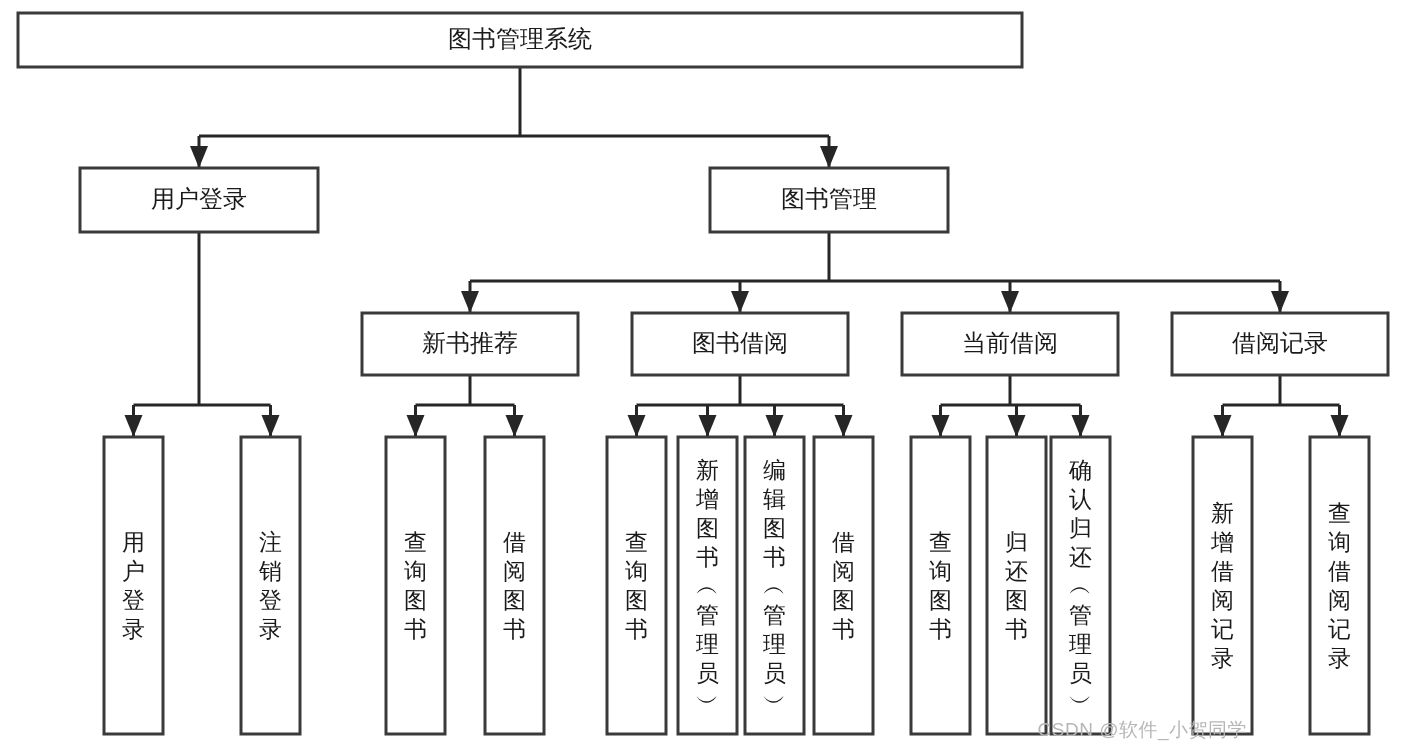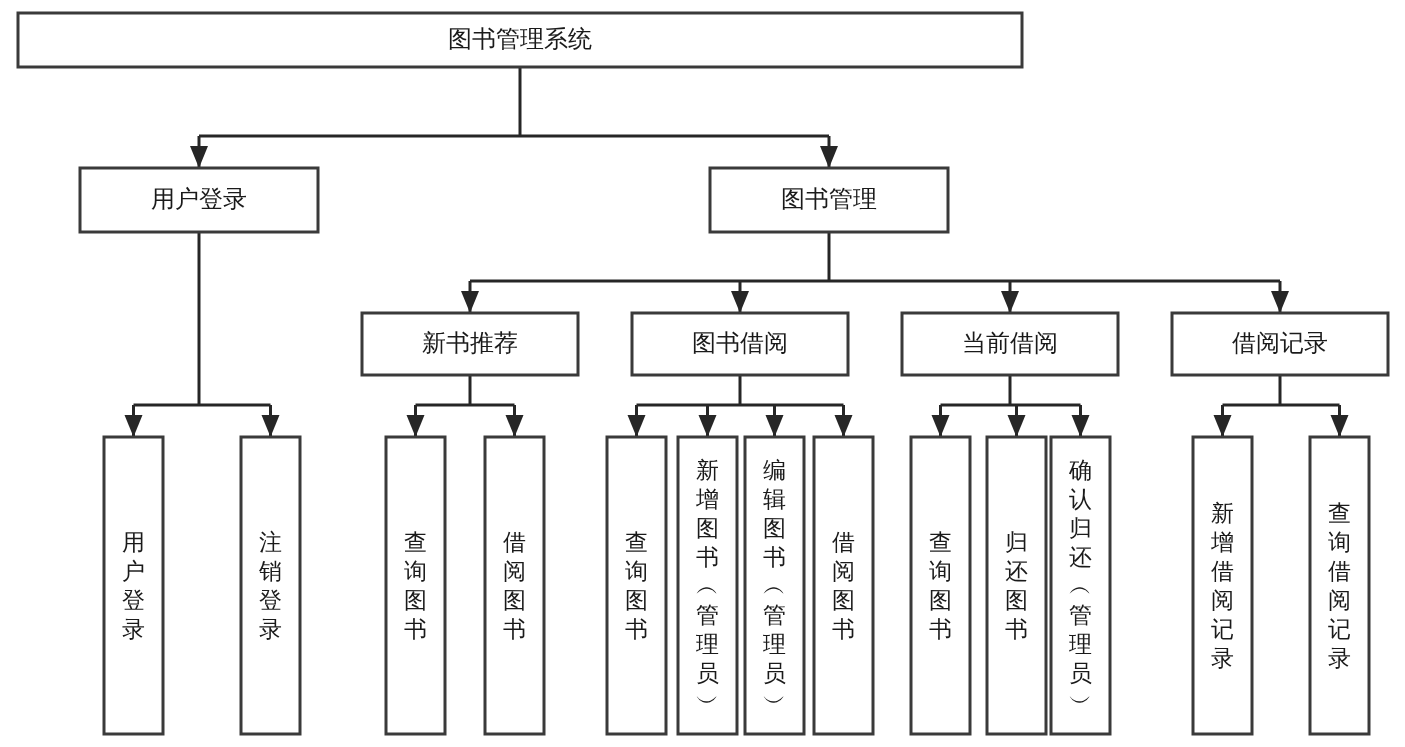--- a/index.html
+++ b/index.html
@@ -200,13 +200,14 @@
       </g>
       <g>
         <rect x="1193" y="437" width="59" height="297" class="node-rect"></rect>
         <text x="1222.5" y="521.12" class="node-label-v"><tspan x="1222.5" dy="0">新</tspan><tspan x="1222.5" dy="29">增</tspan><tspan x="1222.5" dy="29">借</tspan><tspan x="1222.5" dy="29">阅</tspan><tspan x="1222.5" dy="29">记</tspan><tspan x="1222.5" dy="29">录</tspan></text>
       </g>
       <g>
         <rect x="1310" y="437" width="59" height="297" class="node-rect"></rect>
         <text x="1339.5" y="521.12" class="node-label-v"><tspan x="1339.5" dy="0">查</tspan><tspan x="1339.5" dy="29">询</tspan><tspan x="1339.5" dy="29">借</tspan><tspan x="1339.5" dy="29">阅</tspan><tspan x="1339.5" dy="29">记</tspan><tspan x="1339.5" dy="29">录</tspan></text>
       </g>
     </svg>
+  <div class="watermark-text">CSDN @软件_小贺同学</div>
 </div>
 
 </body></html>

